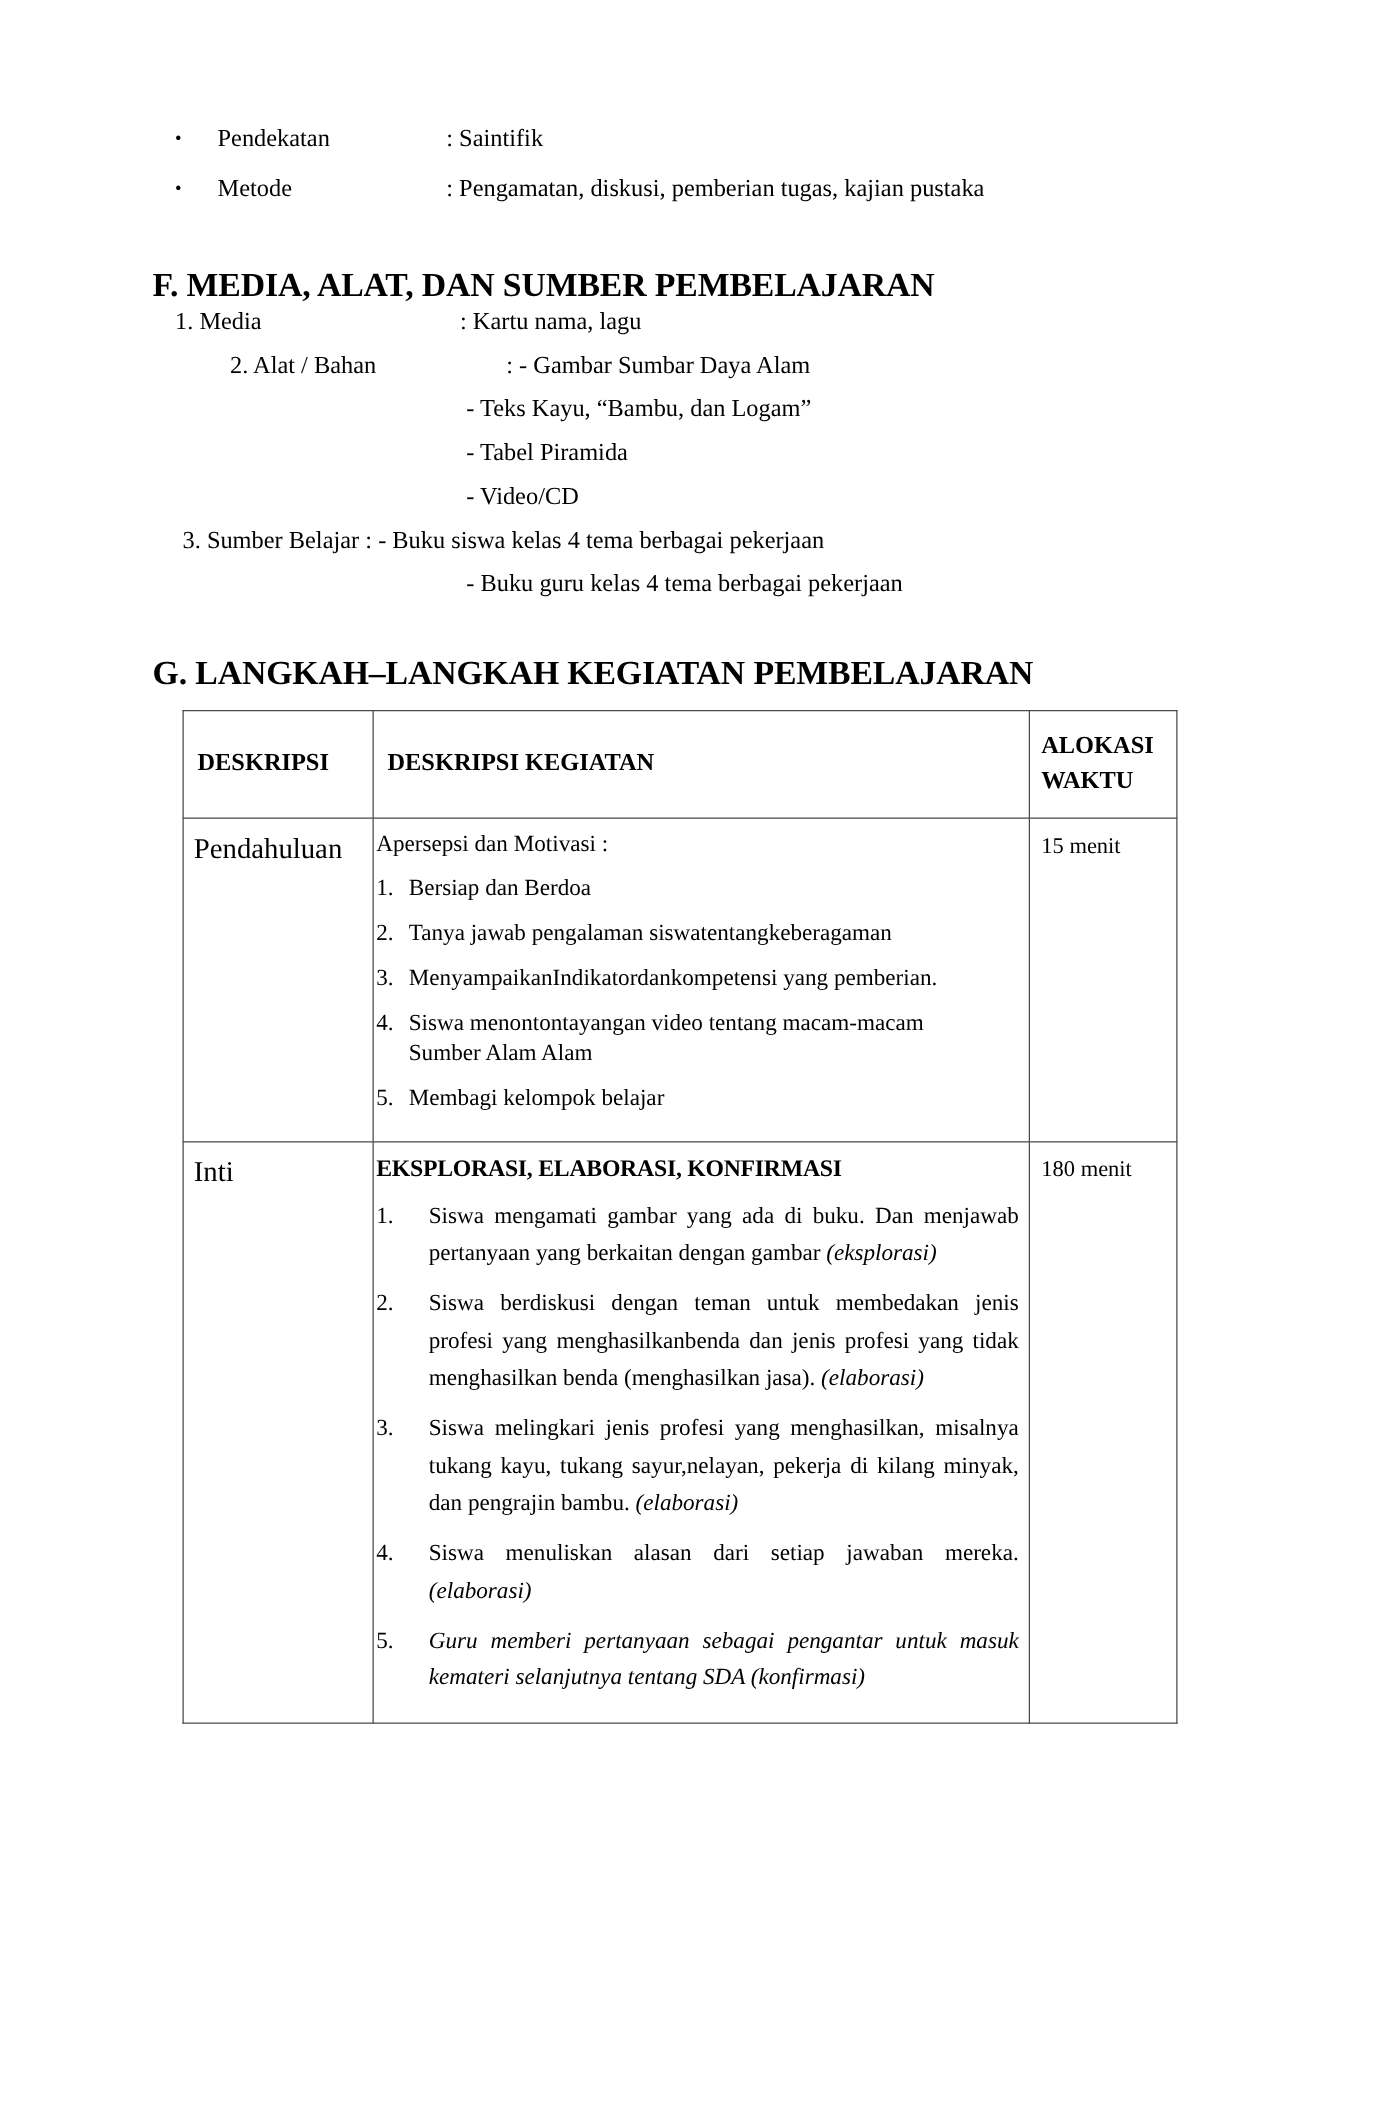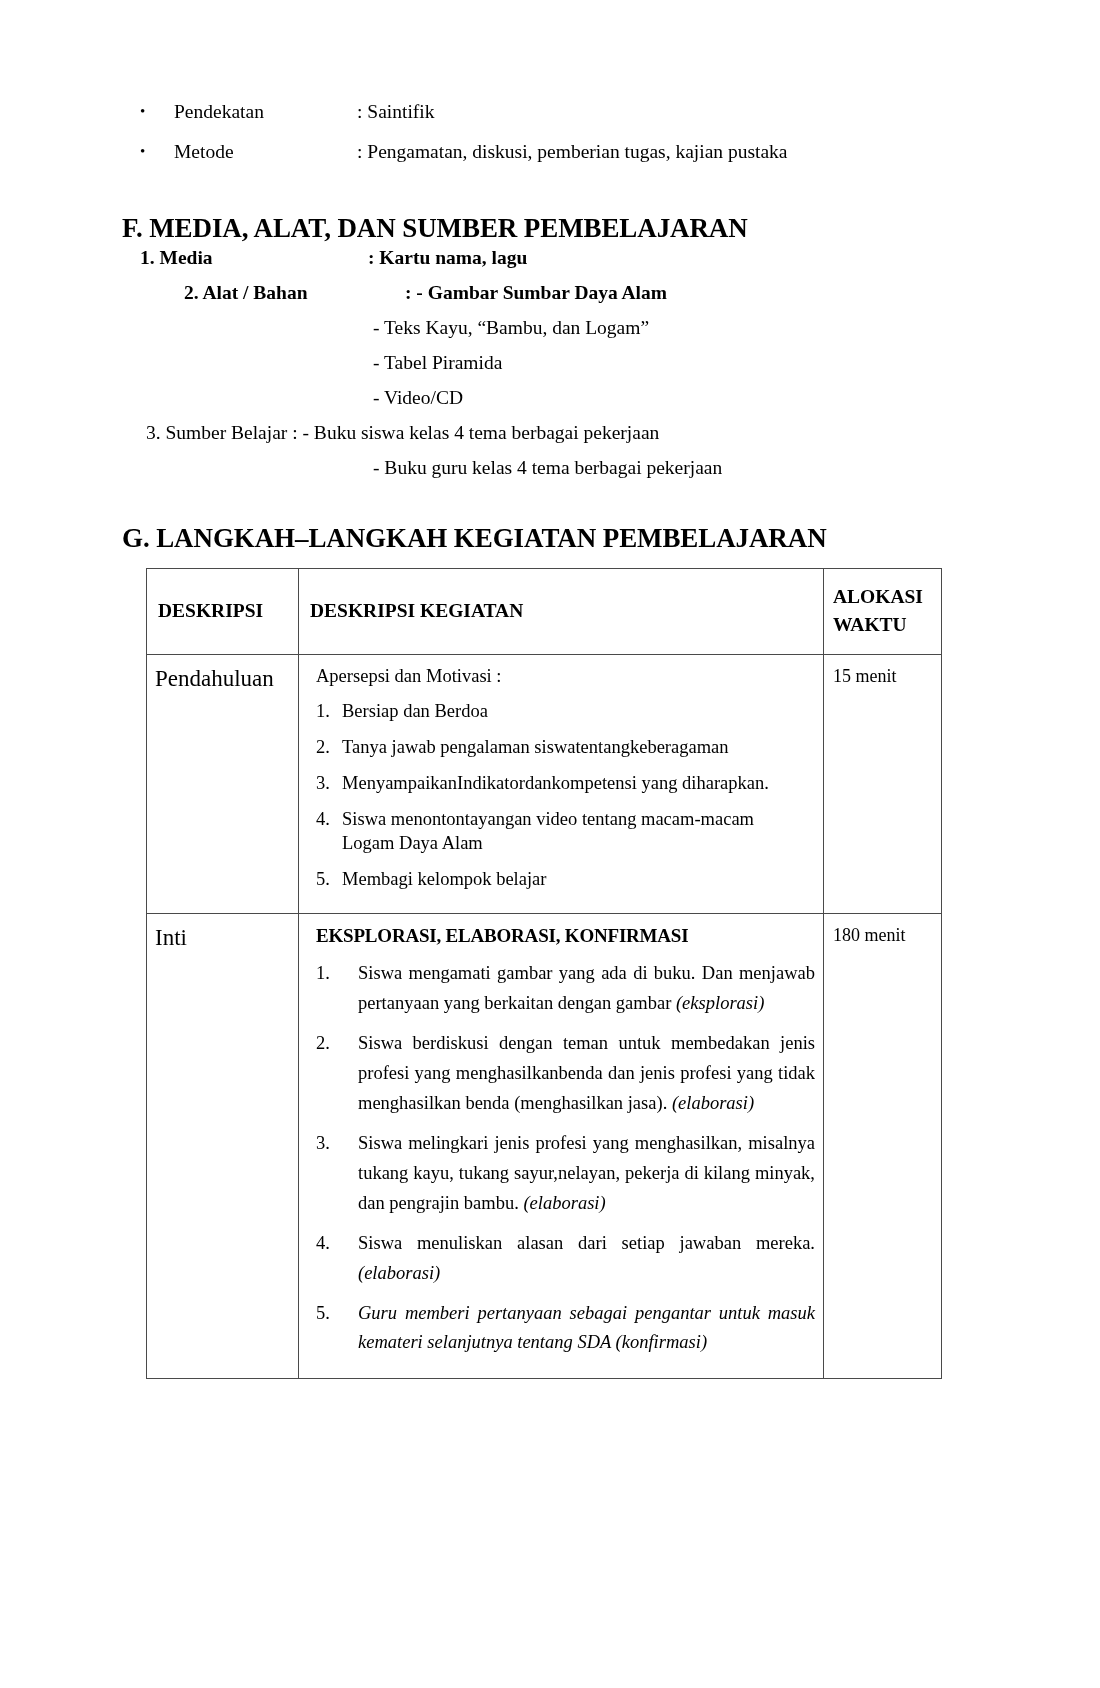--- a/index.html
+++ b/index.html
@@ -68,21 +68,20 @@
     position: absolute;
     left: 140px;
     top: 247px;
     width: 830px;
     font-size: 19.5px;
   }
   .media-row {
     display: flex;
     align-items: center;
     margin-bottom: 13px;
-    font-weight: bold;
   }
   .media-num {
     flex: 0 0 auto;
   }
   .media-value {
     flex: 0 0 auto;
     white-space: nowrap;
   }
   .mr-1 .media-num { width: 228px; }
   .mr-2 { padding-left: 7px; margin-left: 37px; }
@@ -141,21 +140,21 @@
     padding-left: 8px;
   }
   td.cell-wak {
     font-size: 18px;
     padding-top: 11px;
     padding-left: 9px;
     white-space: nowrap;
   }
   td.cell-desk {
     padding-top: 11px;
-    padding-left: 17px;
+    padding-left: 2px;
     padding-right: 8px;
   }
 
   .desk-lead {
     margin: 0 0 12px 0;
     font-size: 18.5px;
   }
   .desk-lead.bold {
     font-weight: bold;
     font-size: 19px;
@@ -268,27 +267,27 @@
             <li>
               <span class="li-num">1.</span>
               <span class="li-body">Bersiap dan Berdoa</span>
             </li>
             <li>
               <span class="li-num">2.</span>
               <span class="li-body">Tanya jawab pengalaman siswatentangkeberagaman</span>
             </li>
             <li>
               <span class="li-num">3.</span>
-              <span class="li-body">MenyampaikanIndikatordankompetensi yang diharapkan.</span>
+              <span class="li-body">MenyampaikanIndikatordankompetensi yang pemberian.</span>
             </li>
             <li>
               <span class="li-num">4.</span>
               <span class="li-body">
                 <span>Siswa menontontayangan video   tentang macam-macam</span>
-                <span class="wrap-cont">Logam Daya  Alam</span>
+                <span class="wrap-cont">Sumber Alam  Alam</span>
               </span>
             </li>
             <li>
               <span class="li-num">5.</span>
               <span class="li-body">Membagi kelompok belajar</span>
             </li>
           </ol>
         </td>
         <td class="cell-wak">15 menit</td>
       </tr>

